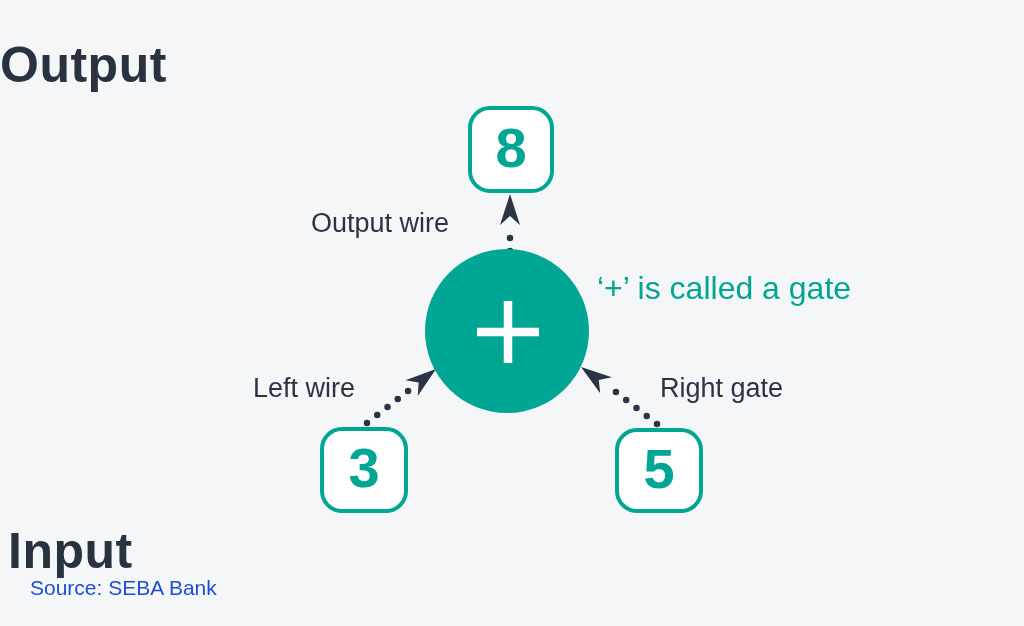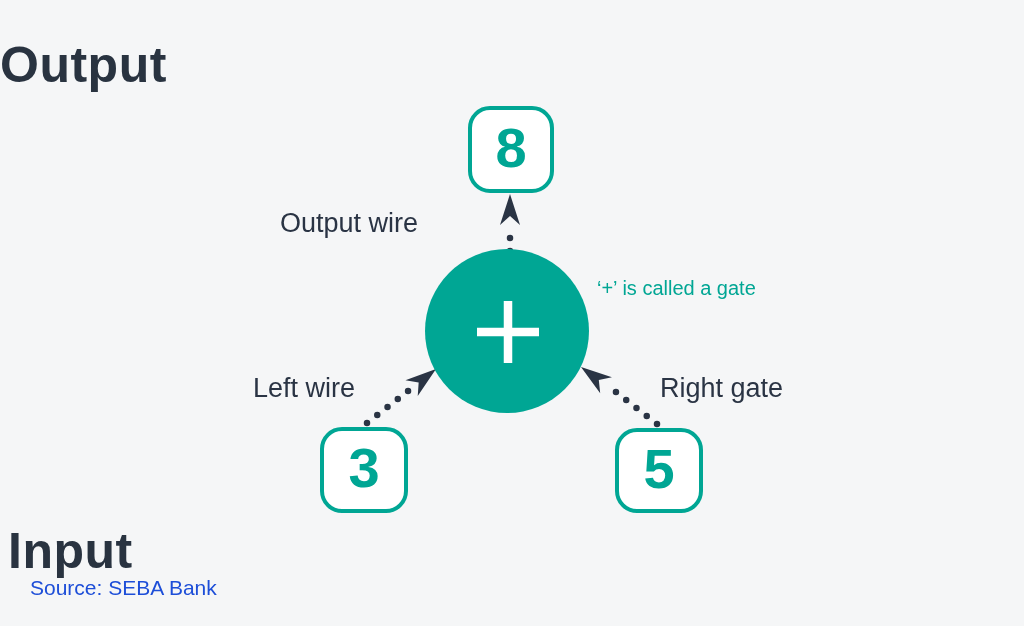--- a/index.html
+++ b/index.html
@@ -49,28 +49,28 @@
   .wire-label {
     font-size: 27px;
     color: #2a3444;
     white-space: nowrap;
     line-height: 32px;
   }
   .output-wire-label {
     left: 280px;
     top: 207px;
     width: 200px;
-    text-align: left;
+    text-align: center;
   }
   .left-wire-label  { left: 253px; top: 372px; }
   .right-wire-label { left: 660px; top: 372px; }
   .gate-caption {
     left: 597px;
     top: 271px;
-    font-size: 20px;
+    font-size: 32px;
     color: #00a694;
     white-space: nowrap;
     line-height: 34px;
   }
   .source-note {
     left: 30px;
     top: 576px;
     font-size: 21px;
     color: #1d4ed8;
   }

